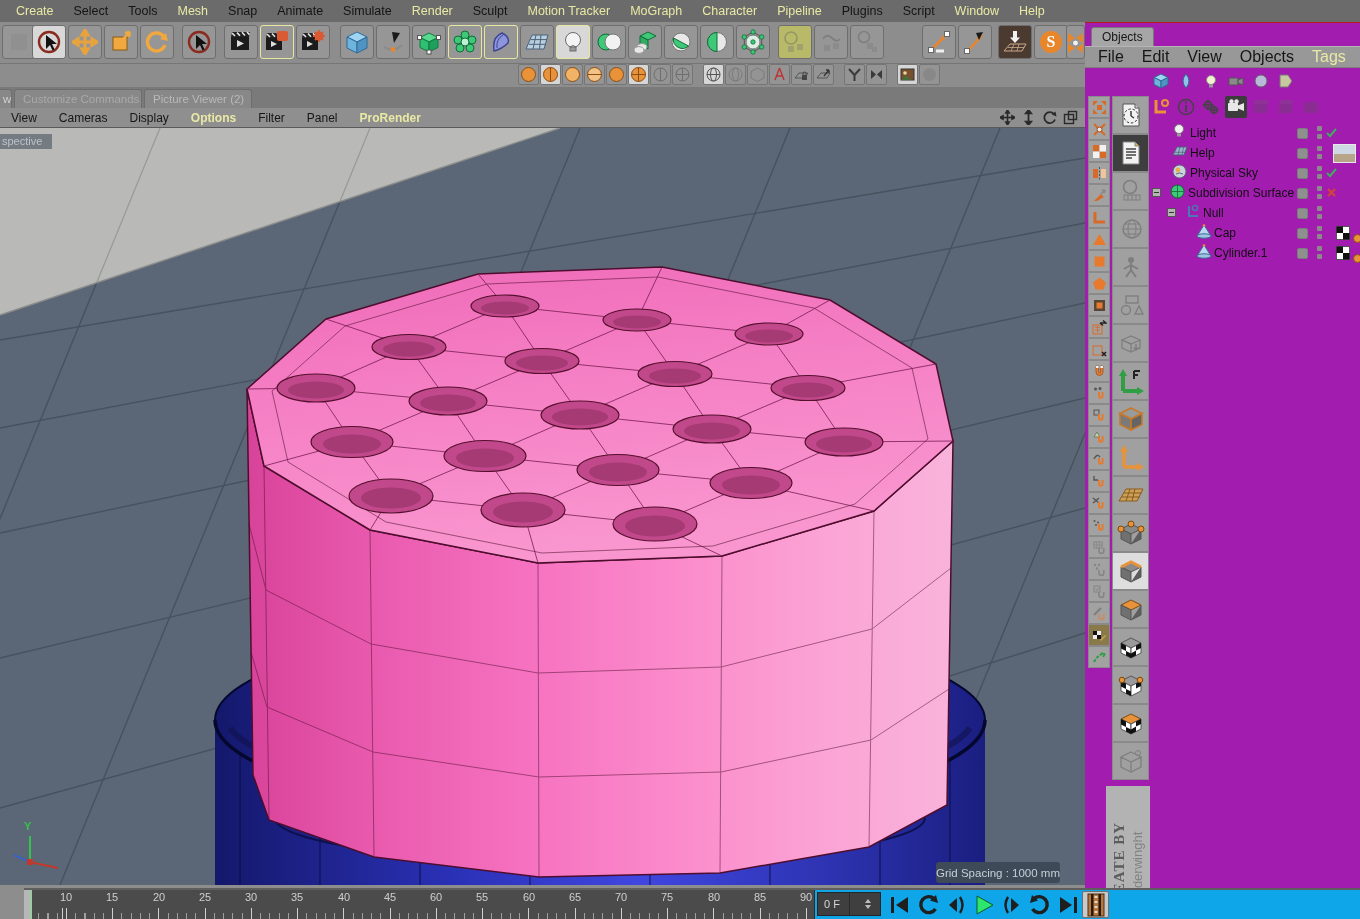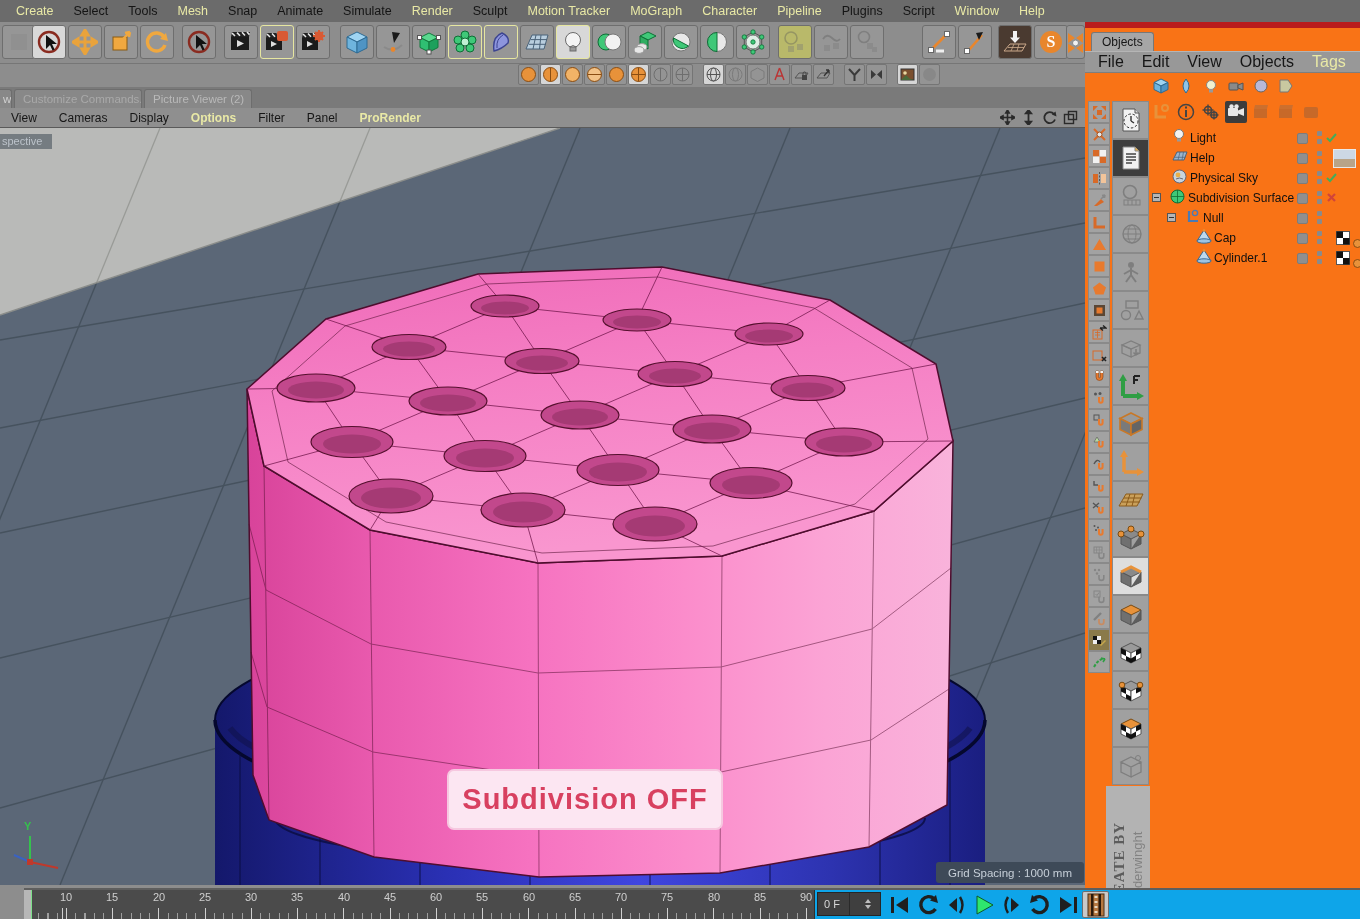--- a/index.html
+++ b/index.html
@@ -33,25 +33,25 @@
   .vpmenu{left:0;top:108px;width:1085px;height:20px;background:#8f8f8f;display:flex;align-items:center;border-bottom:1px solid #5a5a5a;box-sizing:border-box;}
   .vpmenu span{font-size:12px;color:#161616;padding:0 11px;white-space:nowrap;}
   .vpmenu span.accent{color:#e9e9a6;font-weight:bold;}
   .vpctrl{position:absolute;right:6px;top:1px;display:flex;gap:4px;}
   .vpctrl .c{width:17px;height:17px;display:flex;align-items:center;justify-content:center;}
   
   .viewport{left:0;top:128px;width:1085px;height:757px;background:#5b6777;overflow:hidden;}
   .persp{position:absolute;left:0;top:6px;width:50px;height:15px;background:rgba(62,72,84,.55);color:#bcc3ca;font-size:11px;line-height:15px;padding-left:2px;overflow:hidden;white-space:nowrap;}
   .subdbadge{position:absolute;left:447px;top:641px;width:272px;height:57px;background:#fce6f2;border:2px solid #f6c8e0;border-radius:7px;display:flex;align-items:center;justify-content:center;}
   .subdbadge span{font-size:29px;font-weight:bold;color:#d84060;letter-spacing:1px;white-space:nowrap;}
-  .gridbadge{position:absolute;left:936px;top:734px;width:148px;height:21px;background:#3e4a58;border-radius:3px;display:flex;align-items:center;justify-content:center;}
+  .gridbadge{position:absolute;left:936px;top:734px;width:124px;height:21px;background:#3e4a58;border-radius:3px;display:flex;align-items:center;justify-content:center;}
   .gridbadge span{font-size:11.5px;color:#c6cfd8;white-space:nowrap;}
   .axisY{position:absolute;left:24px;top:692px;color:#35c24d;font-size:11px;font-weight:bold;}
   
-  .rightarea{left:1085px;top:22px;width:275px;height:866px;background:#f97316;border-top:6px solid #b91c1c;box-sizing:border-box;}
+  .rightarea{left:1085px;top:22px;width:275px;height:866px;background:#a21caf;border-top:1px solid #b91c1c;box-sizing:border-box;}
   .objtab{position:absolute;left:6px;top:4px;height:19px;background:#a6a6a6;border:1px solid #777;border-bottom:none;border-radius:3px 3px 0 0;font-size:12px;color:#161616;padding:2px 10px 0 10px;box-sizing:border-box;}
   .opmenu{position:absolute;left:0px;top:23px;width:275px;height:22px;background:#989898;border-top:1px solid #b5b5b5;border-bottom:1px solid #7e7e7e;display:flex;align-items:center;box-sizing:border-box;}
   .opmenu span{font-size:16px;color:#161616;padding:0 9px;white-space:nowrap;}
   .opmenu span.accent{color:#e9e9a6;}
   .grip{width:14px;height:12px;margin-left:4px;background:repeating-linear-gradient(45deg,#7a7a7a 0 1px,transparent 1px 3px);}
   .filterrow{position:absolute;left:65px;top:46px;width:210px;height:24px;display:flex;align-items:center;gap:3px;}
   .filterrow2{position:absolute;left:65px;top:71px;width:210px;height:26px;display:flex;align-items:center;gap:3px;}
   .fi{width:22px;height:22px;display:flex;align-items:center;justify-content:center;border-radius:2px;}
   .fi.pressed{background:#3c3c3c;}
   .fi.ghost svg{opacity:.3;}
@@ -662,23 +662,20 @@
       </g>
 
       <g stroke-width="2">
         <line x1="30" y1="734" x2="30" y2="708" stroke="#35c24d"></line>
         <line x1="30" y1="734" x2="58" y2="740" stroke="#c0392b"></line>
         <line x1="30" y1="734" x2="14" y2="727" stroke="#3a62c2"></line>
         <rect x="27" y="731" width="6" height="6" fill="#c0392b" stroke="none"></rect>
       </g>
     </svg>
     <div class="persp">spective</div>
-    <div class="subdbadge">
-      <span>Subdivision OFF</span>
-    </div>
     <div class="gridbadge">
       <span>Grid Spacing : 1000 mm</span>
     </div>
     <div class="axisY">Y</div>
   </div>
 
   <div class="abs rightarea">
     <div class="objtab">Objects</div>
     <div class="opmenu">
       <div class="grip"></div>

